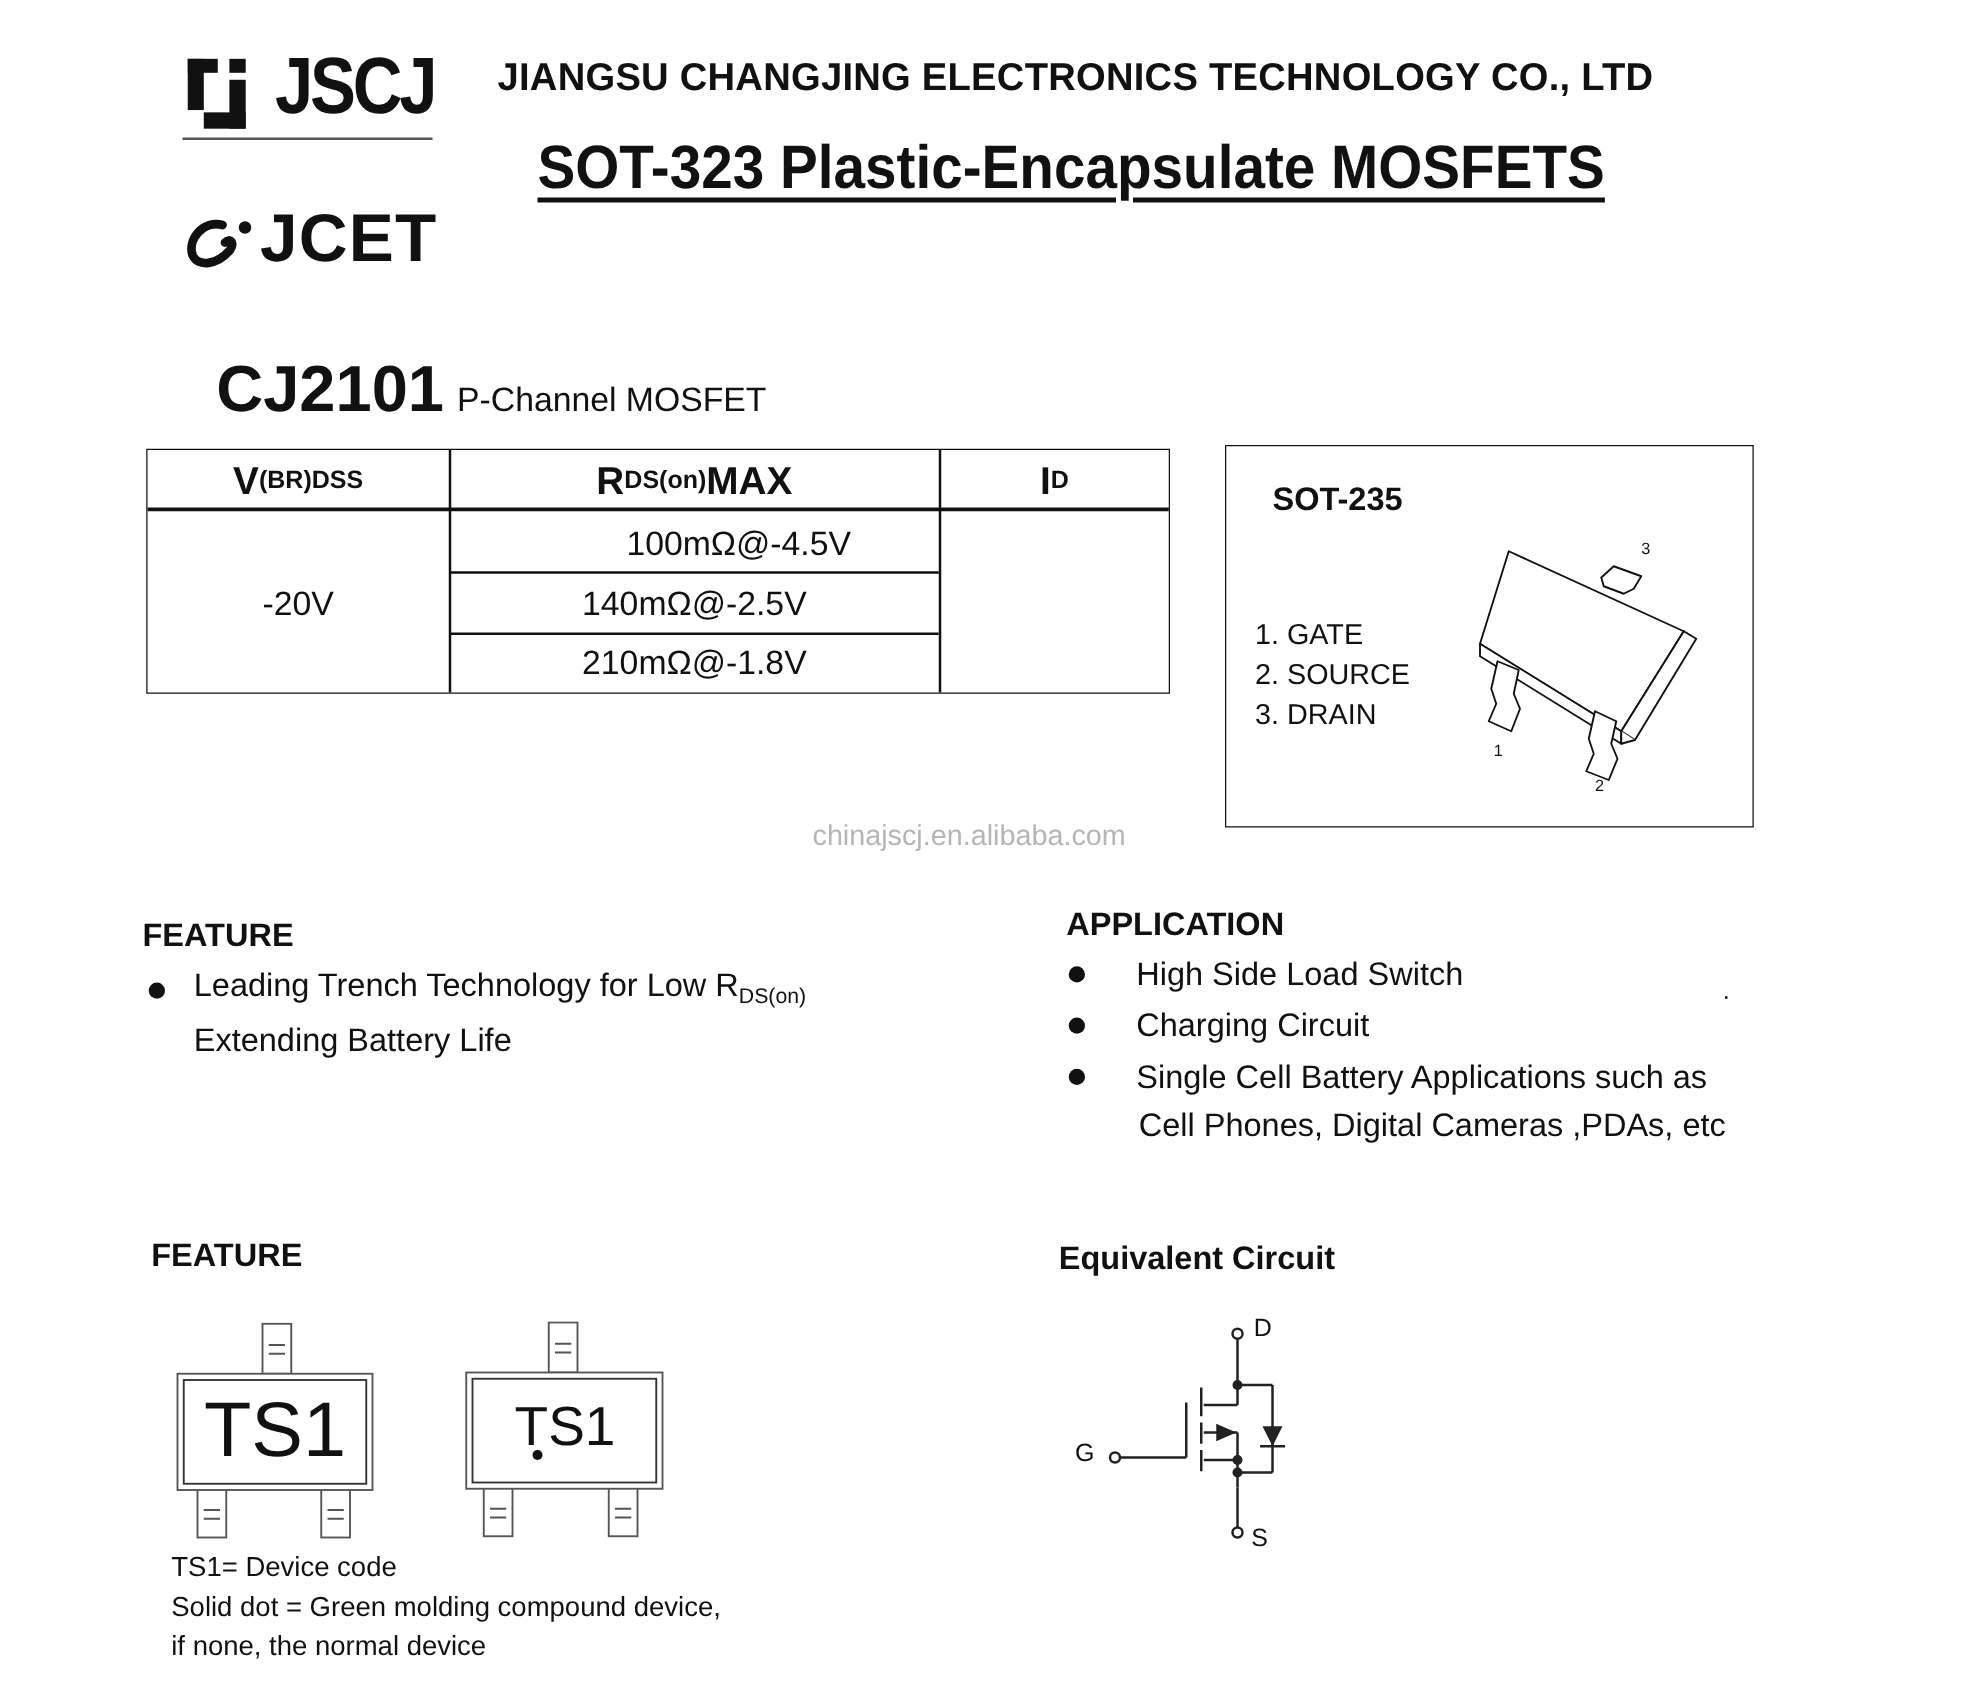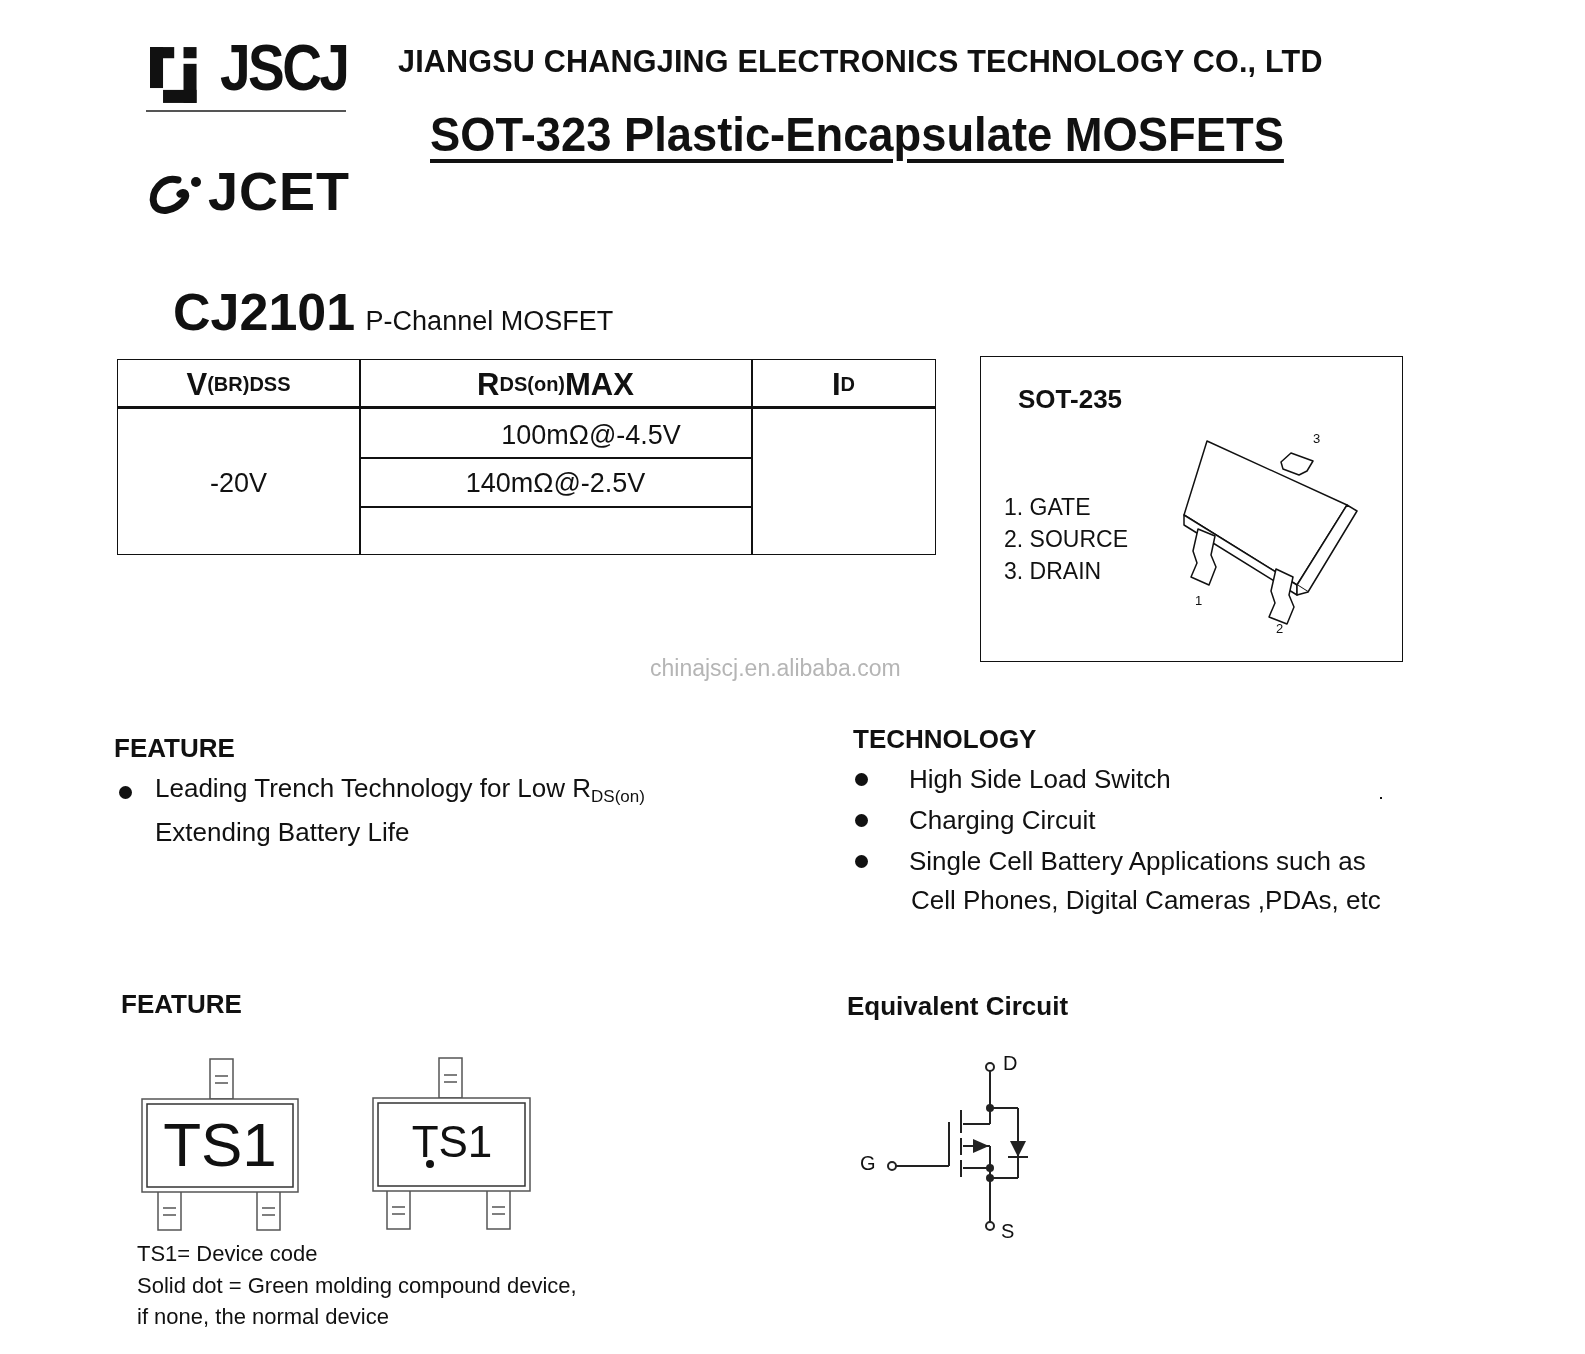--- a/index.html
+++ b/index.html
@@ -103,20 +103,21 @@
     <span>I</span>
       <sub>D</sub>
   </div>
 
   <div class="cell" style="left:0;top:52px;width:241px;height:142px;">-20V</div>
 
   <div class="cell" style="left:242px;top:52px;width:445px;height:47px;padding-left:17px;">100mΩ@-4.5V</div>
   <div class="hline" style="left:242px;top:97px;width:391px;"></div>
   <div class="cell" style="left:242px;top:100px;width:391px;height:47px;">140mΩ@-2.5V</div>
   <div class="hline" style="left:242px;top:146px;width:391px;"></div>
+  <div class="cell" style="left:242px;top:147px;width:391px;height:47px;">210mΩ@-1.8V</div>
 
 </div>
 
 <div class="abs pkg">
   <div class="pkg-title">SOT-235</div>
   <div class="pins">
     <div>1. GATE</div>
     <div>2. SOURCE</div>
     <div>3. DRAIN</div>
   </div>
@@ -144,21 +145,21 @@
 
 <div class="abs watermark">chinajscj.en.alibaba.com</div>
 
 <div class="abs sec-title" style="left:114px;top:733px;">FEATURE</div>
 <div class="abs dot" style="left:119px;top:786px;"></div>
 <div class="abs bullet-item" style="left:155px;top:773px;">
   <span>Leading Trench Technology for Low R</span><sub>DS(on)</sub>
 </div>
 <div class="abs bullet-item" style="left:155px;top:817px;">Extending Battery Life</div>
 
-<div class="abs sec-title" style="left:853px;top:724px;">TECHNOLOGY</div>
+<div class="abs sec-title" style="left:853px;top:724px;">APPLICATION</div>
 <div class="abs dot" style="left:855px;top:773px;"></div>
 <div class="abs bullet-item" style="left:909px;top:764px;">High Side Load Switch</div>
 <div class="abs dot" style="left:855px;top:814px;"></div>
 <div class="abs bullet-item" style="left:909px;top:805px;">Charging Circuit</div>
 <div class="abs dot" style="left:855px;top:855px;"></div>
 <div class="abs bullet-item" style="left:909px;top:846px;">Single Cell Battery Applications such as</div>
 <div class="abs bullet-item" style="left:911px;top:885px;">Cell Phones, Digital Cameras ,PDAs, etc</div>
 <div class="abs" style="left:1380px;top:797px;width:2px;height:2px;background:#111;"></div>
 
 <div class="abs sec-title" style="left:121px;top:989px;">FEATURE</div>

